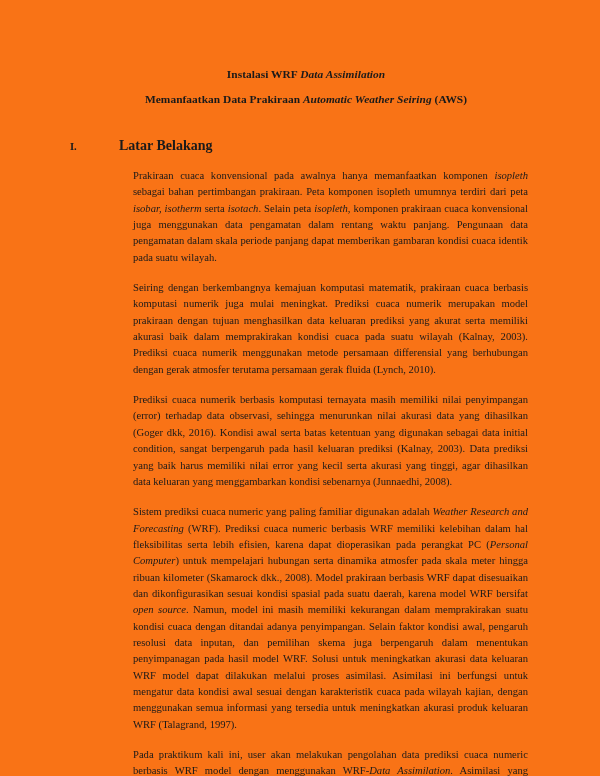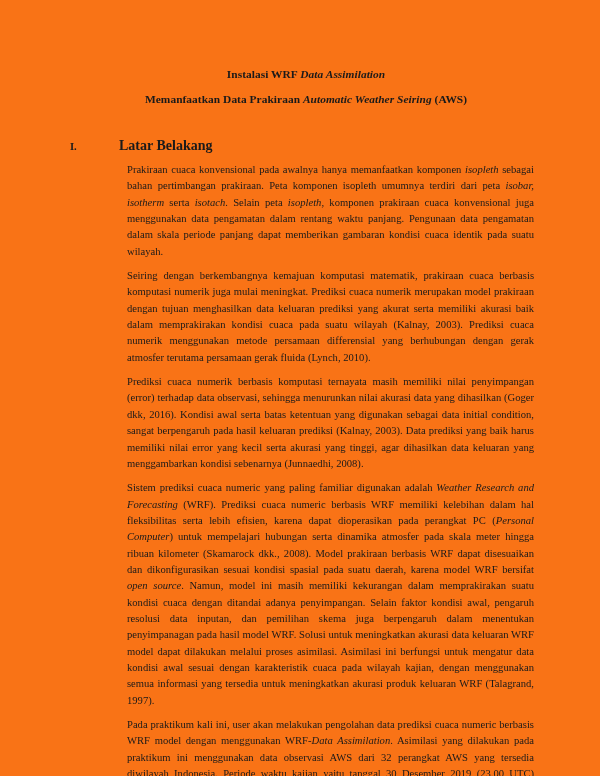--- a/index.html
+++ b/index.html
@@ -60,21 +60,21 @@
     font-weight: bold;
   }
   .body-block {
     margin-left: 49px;
   }
   p.para {
     font-size: 10.6px;
     line-height: 16.35px;
     text-align: justify;
     text-justify: inter-word;
-    margin: 8px;
+    margin: 14px;
     text-indent: 0;
     hyphens: none;
   }
   i, .it {
     font-style: italic;
   }
   .para + .para {
     margin-top: 0;
   }
 </style>

